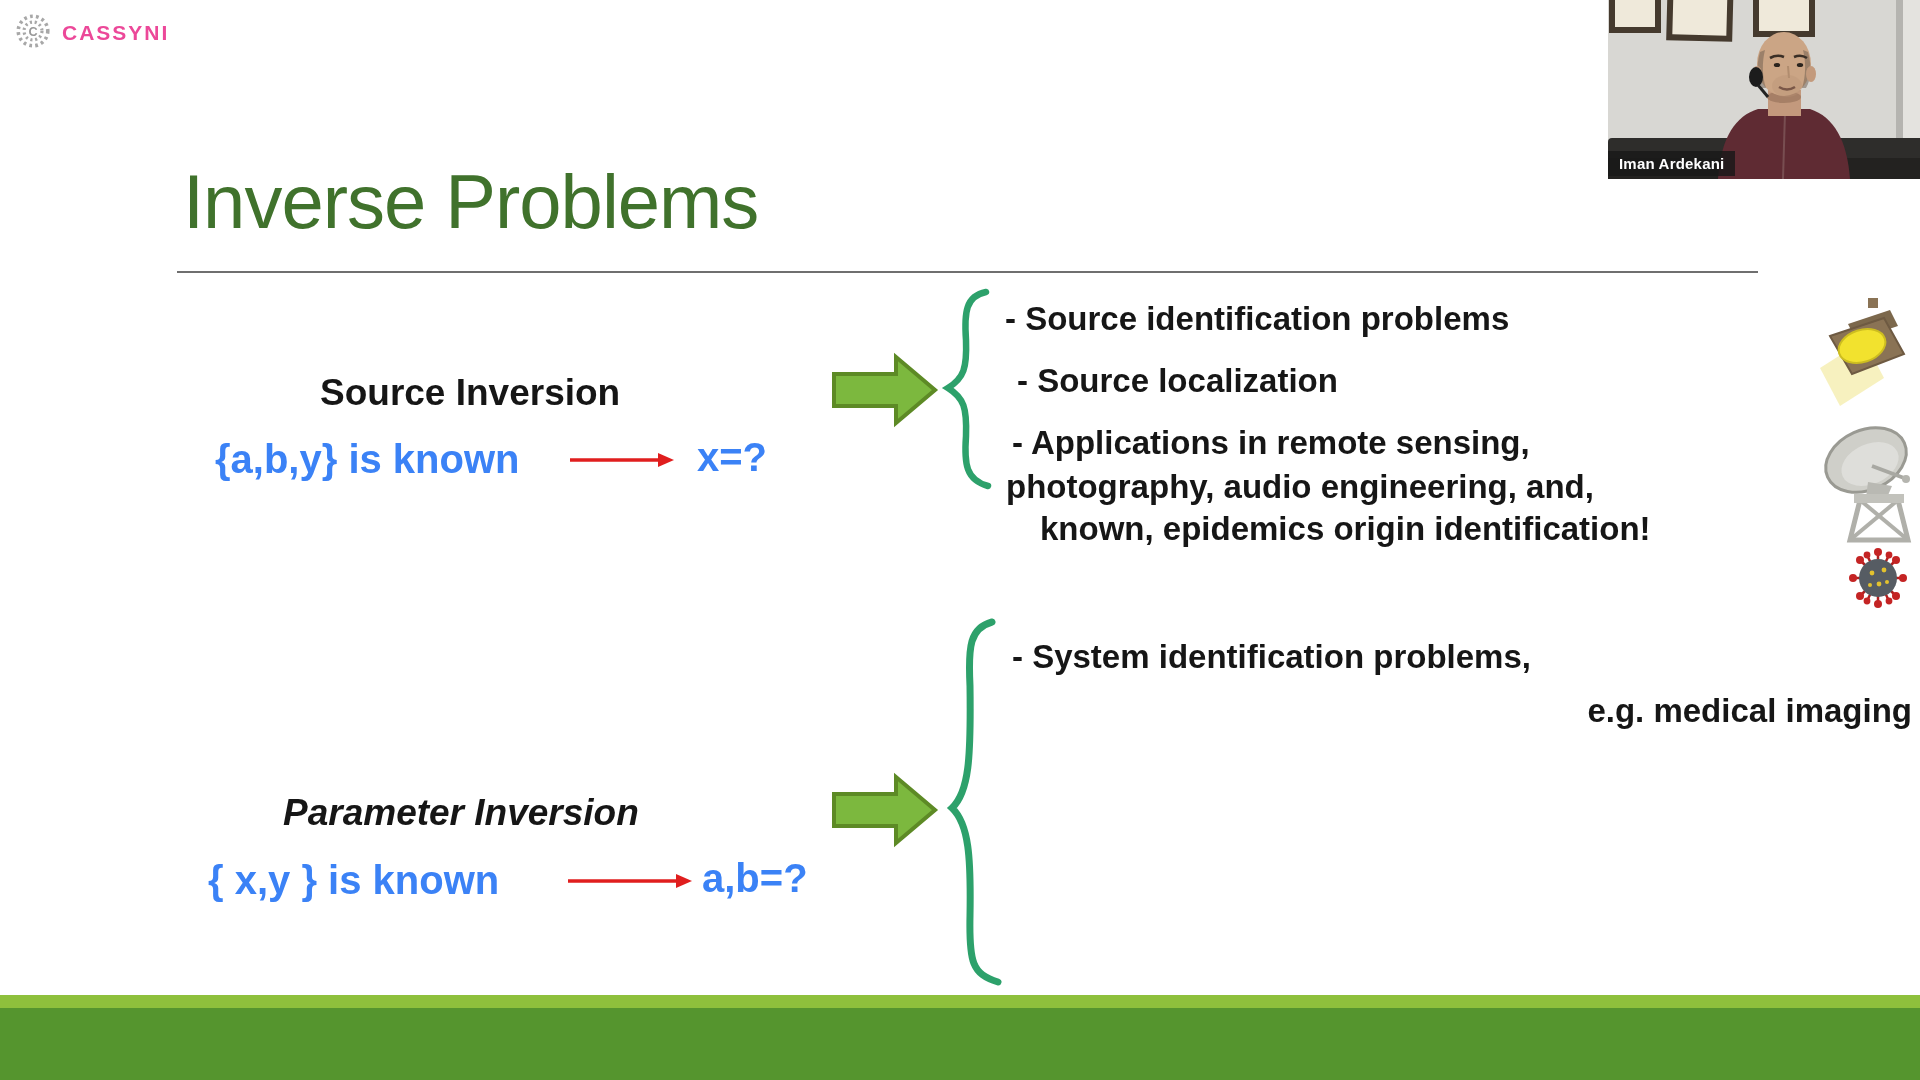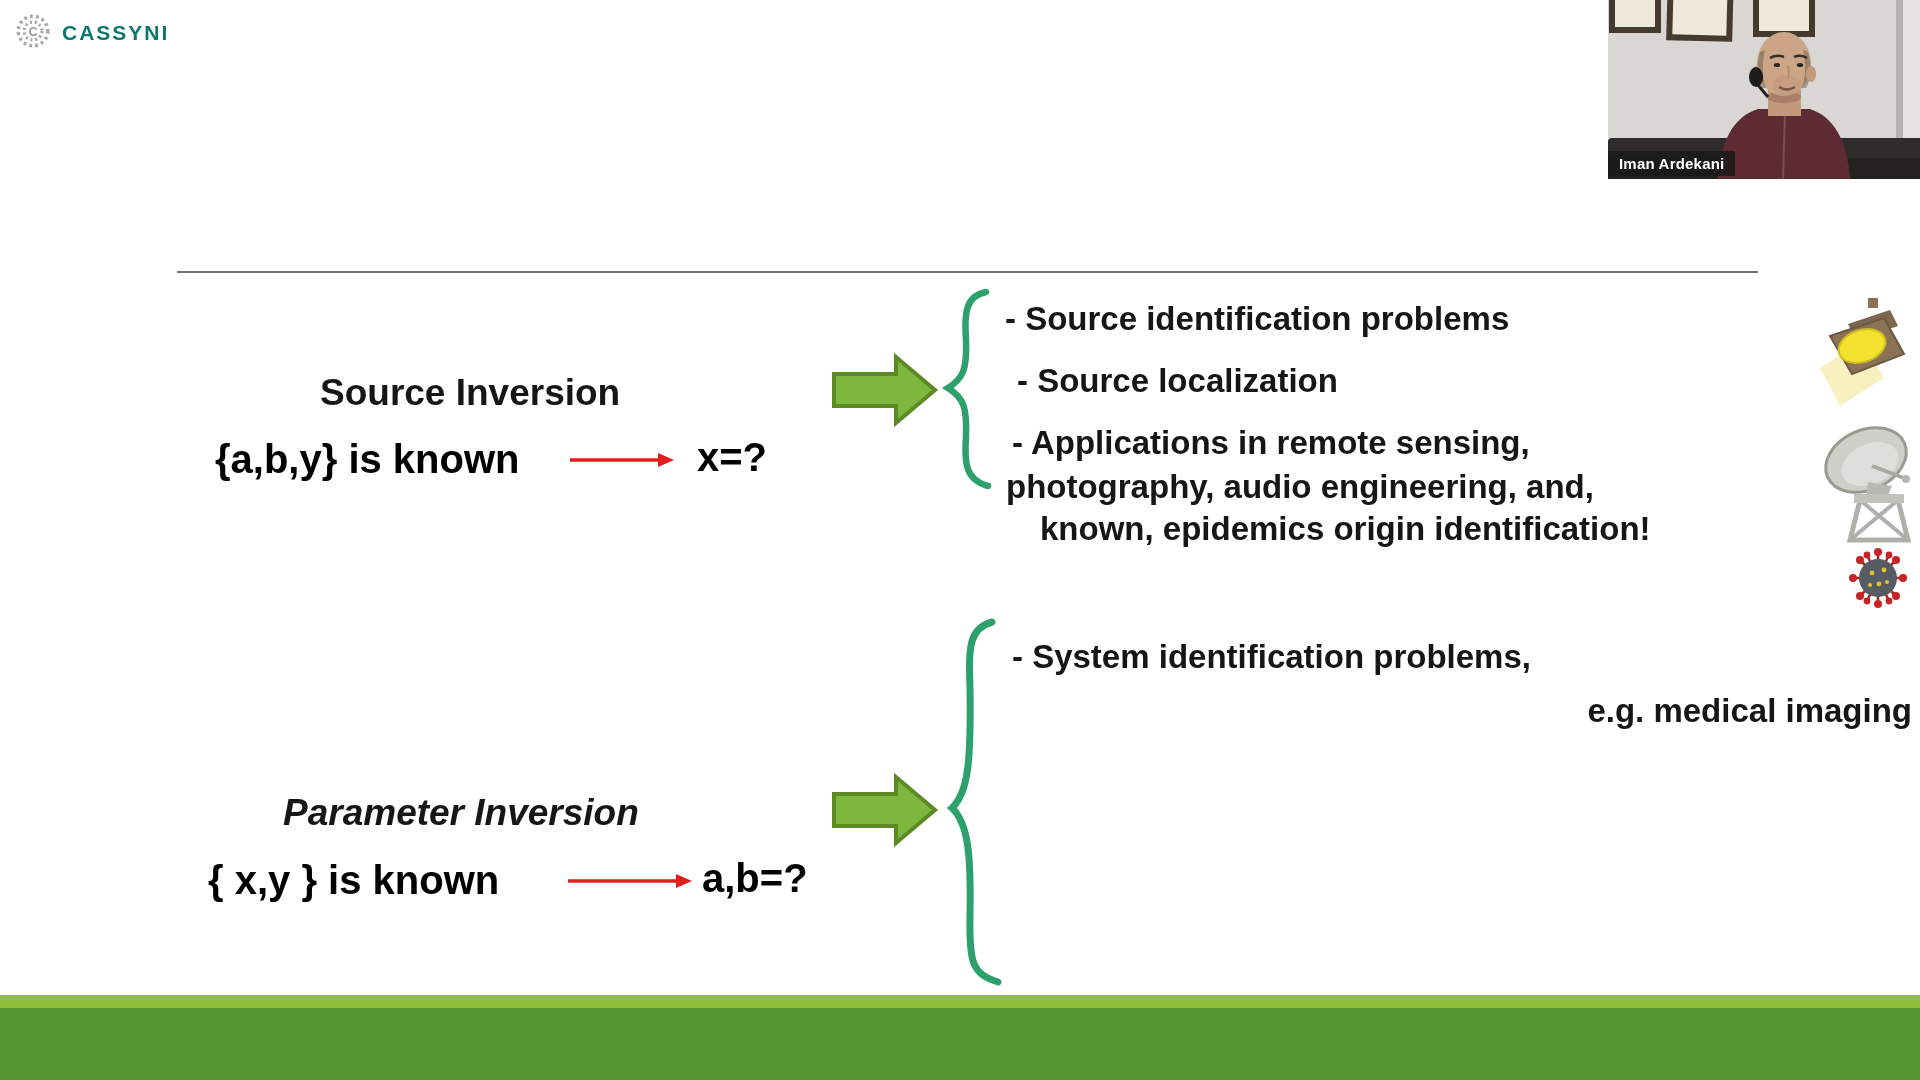--- a/index.html
+++ b/index.html
@@ -4,37 +4,37 @@
 <style>
   html,body{margin:0;padding:0;background:#222;}
   .stage{
     position:relative;width:1920px;height:1080px;background:#ffffff;
     overflow:hidden;font-family:"Liberation Sans",sans-serif;
   }
   .abs{position:absolute;}
 
   
   .brand{left:14px;top:12px;display:flex;align-items:center;gap:10px;}
-  .brand-text{color:#0f766e;font-size:21px;font-weight:600;letter-spacing:2px;}
+  .brand-text{color:#ec4899;font-size:21px;font-weight:600;letter-spacing:2px;}
 
   
   .webcam{left:1598px;top:0;width:322px;height:179px;background:#701a75;overflow:hidden;margin-left:10px;}
   .namebox{
     position:absolute;left:0;bottom:3px;background:rgba(25,25,25,0.82);
     color:#fff;font-size:15px;font-weight:600;padding:4px 11px;letter-spacing:.2px;
   }
 
   
   .title{left:183px;top:158px;font-size:76px;font-weight:500;color:#40722c;letter-spacing:-1px;}
   .rule{left:177px;top:271px;width:1581px;height:2px;background:#6f6f6f;}
 
   
   .hand{font-family:cursive,sans-serif;color:#161616;}
   .heading{font-size:37px;font-weight:700;}
-  .red{color:#000000;font-weight:700;font-size:40px;}
+  .red{color:#3b82f6;font-weight:700;font-size:40px;}
   .bullet{font-size:33px;font-weight:600;white-space:nowrap;}
 
   .footer-light{left:0;top:995px;width:1920px;height:13px;background:#8ec03c;}
   .footer-dark{left:0;top:1008px;width:1920px;height:72px;background:#55952e;}
 </style>
 </head>
 <body>
 
 <div class="stage">
 
@@ -81,20 +81,21 @@
       <path d="M 186 57 q 7 -3 13 1" stroke="#3a2f26" stroke-width="2.6" fill="none"></path>
       <ellipse cx="169" cy="65" rx="3.2" ry="2.1" fill="#2b241e"></ellipse>
       <ellipse cx="192" cy="65" rx="3.2" ry="2.1" fill="#2b241e"></ellipse>
       <line x1="180" y1="66" x2="181" y2="78" stroke="#b08c6e" stroke-width="2"></line>
       <ellipse cx="179" cy="86" rx="15" ry="11" fill="#b69276" opacity="0.35"></ellipse>
       <path d="M 171 87 q 8 5 16 0" stroke="#7a5747" stroke-width="2.5" fill="none"></path>
     </svg>
     <div class="namebox">Iman Ardekani</div>
   </div>
 
+  <div class="abs title">Inverse Problems</div>
   <div class="abs rule"></div>
 
   <div class="abs hand heading" style="left:320px;top:372px;">Source Inversion</div>
   <div class="abs hand red" style="left:215px;top:437px;">{a,b,y} is known</div>
   <svg class="abs" style="left:568px;top:449px;" width="108" height="22" viewBox="0 0 108 22">
     <line x1="2" y1="11" x2="90" y2="11" stroke="#e01e1e" stroke-width="3.5"></line>
     <polygon points="90,4 106,11 90,18" fill="#e01e1e"></polygon>
   </svg>
   <div class="abs hand red" style="left:697px;top:435px;">x=?</div>
 

